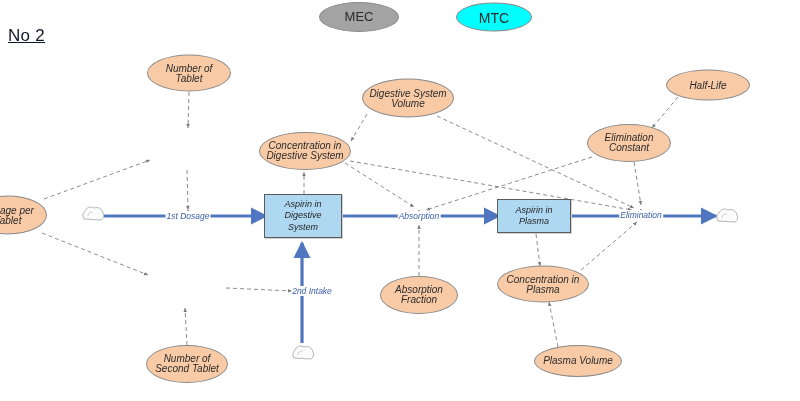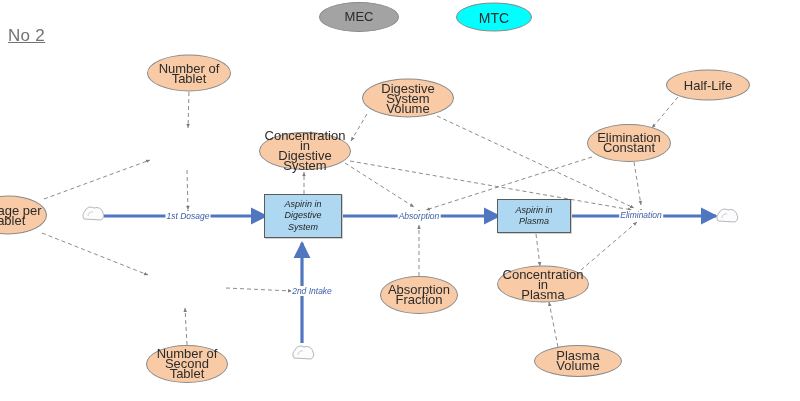--- a/index.html
+++ b/index.html
@@ -8,34 +8,35 @@
     font-family:"Liberation Sans", sans-serif;
     overflow:hidden;position:relative;
   }
   #stage{position:absolute;left:0;top:0;width:800px;height:401px;}
   #wires{position:absolute;left:0;top:0;width:800px;height:401px;}
   .node{position:absolute;transform:translate(-50%,-50%);}
 
   
   .title{
     position:absolute;left:8px;top:26px;
-    font-size:17px;color:#737373;
+    font-size:17px;color:#0f172a;
     text-decoration:underline;
     letter-spacing:.3px;
     font-family:"Liberation Sans", sans-serif;
   }
 
   
   .ell{
     display:flex;align-items:center;justify-content:center;
     border-radius:50%;
     border:1px solid #8a8a8a;
     background:#f8cba6;
     text-align:center;
-    font-size:13px;
+    font-style:italic;
+    font-size:10px;
     line-height:10px;
     color:#2b2b2b;
     box-sizing:border-box;
     padding:1px 3px;
     white-space:pre-line;
   }
   .ell.mec{background:#a3a3a3;font-style:normal;font-size:13px;}
   .ell.mtc{background:#00ffff;font-style:normal;font-size:14px;}
 
   

